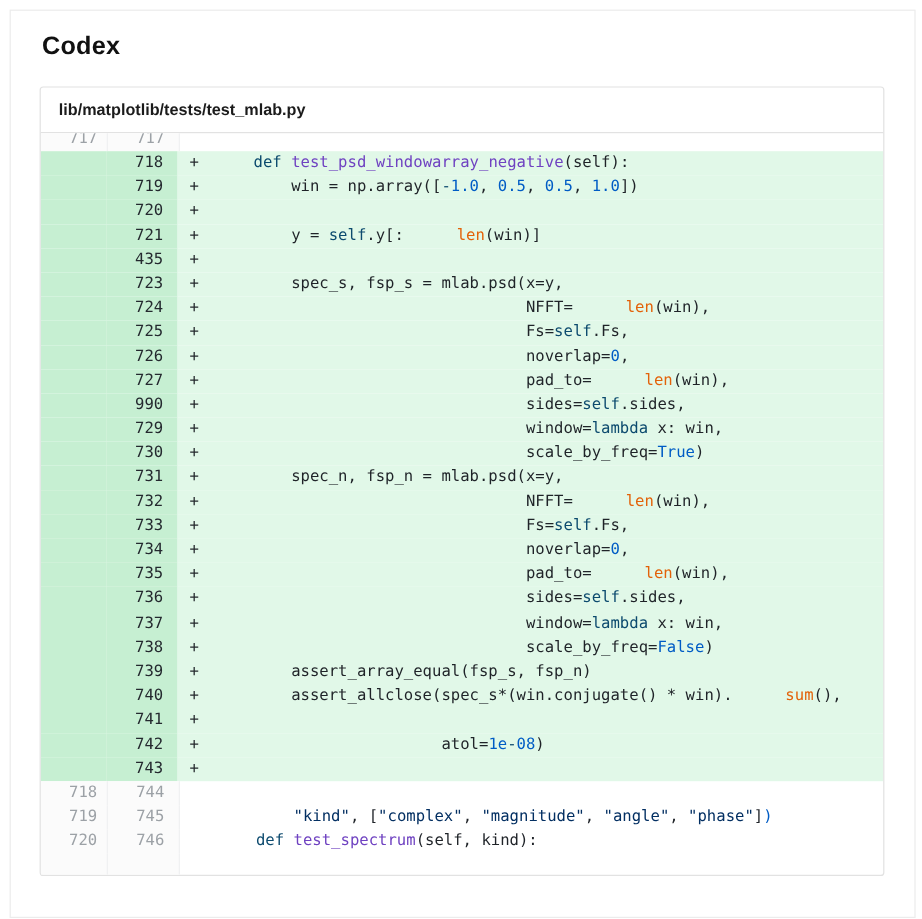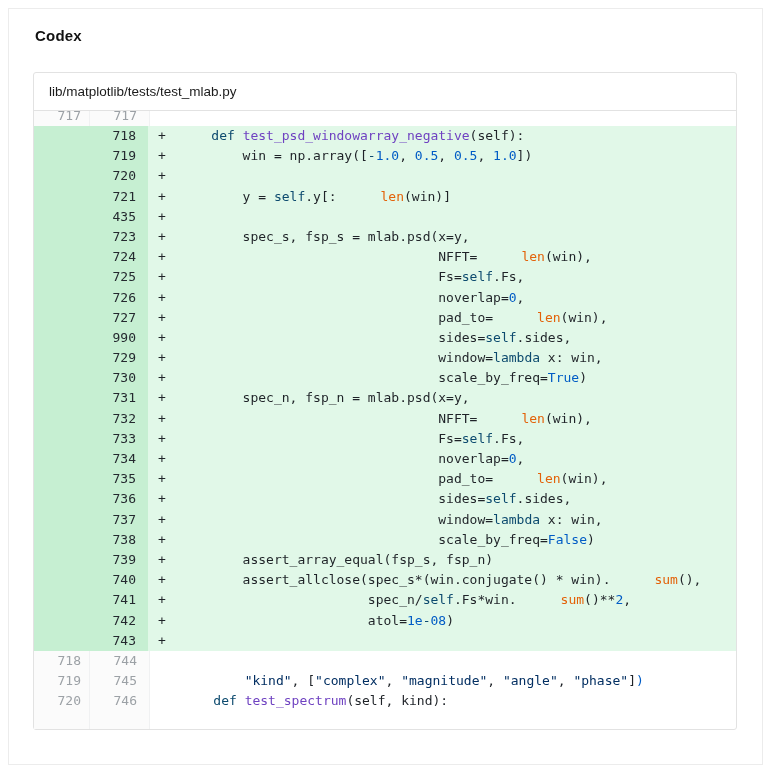--- a/index.html
+++ b/index.html
@@ -1,25 +1,25 @@
 <!DOCTYPE html>
 <html><head>
 <meta charset="utf-8">
 <style>
   html,body{margin:0;padding:0;background:#fff;}
   body{width:768px;height:766px;position:relative;overflow:hidden;
        font-family:"Liberation Sans",sans-serif;color:#1f2328;}
   .frame{position:absolute;left:8px;top:8px;right:5px;bottom:1px;
          border:1px solid #ececec;pointer-events:none;}
-  .title{position:absolute;left:35px;top:27px;font-size:15px;font-weight:700;
+  .title{position:absolute;left:35px;top:27px;font-size:21px;font-weight:700;
          color:#111;letter-spacing:.2px;}
   .panel{position:absolute;left:33px;top:72px;width:702px;background:#fff;
          border:1px solid #e2e2e2;border-radius:3px;}
   .file-header{height:37px;display:flex;align-items:center;padding-left:15px;
-         border-bottom:1px solid #e2e2e2;font-size:13.5px;color:#1b1b1b;cursor:pointer;}
+         border-bottom:1px solid #e2e2e2;font-size:13.5px;color:#1b1b1b;cursor:pointer;font-weight:bold;}
   .diff{font-family:"DejaVu Sans Mono",monospace;font-size:13px;color:#1f2328;
         overflow:hidden;padding-bottom:0;}
   .row{display:flex;height:20.2px;line-height:20.2px;}
   .row.clipped{height:15px;overflow:hidden;}
   .row.clipped > span{margin-top:-5px;}
   .num{flex:none;width:47px;text-align:right;}
   .num.old{padding-right:8px;}
   .num.new{padding-right:12px;}
   .row.ctx .num{background:#fbfbfb;color:#9ca1a6;border-right:1px solid #f0f1f2;}
   .row.add .num{background:#c6efd2;color:#24292f;}
@@ -236,21 +236,20 @@
         <span class="code-area">
           <span class="marker">+</span>
           <span class="code"><span>        assert_allclose(spec_s*(win.conjugate() * win).</span><span class="t-b">sum</span><span>(),</span></span>
         </span>
       </div>
       <div class="row add">
         <span class="num old"></span>
         <span class="num new">741</span>
         <span class="code-area">
           <span class="marker">+</span>
-          <span class="code"><span>                        spec_n/</span><span class="t-k">self</span><span>.Fs*win.</span><span class="t-b">sum</span><span>()**</span><span class="t-n">2</span><span>,</span></span>
         </span>
       </div>
       <div class="row add">
         <span class="num old"></span>
         <span class="num new">742</span>
         <span class="code-area">
           <span class="marker">+</span>
           <span class="code"><span>                        atol=</span><span class="t-n">1e</span><span class="t-k">-</span><span class="t-n">08</span><span>)</span></span>
         </span>
       </div>

